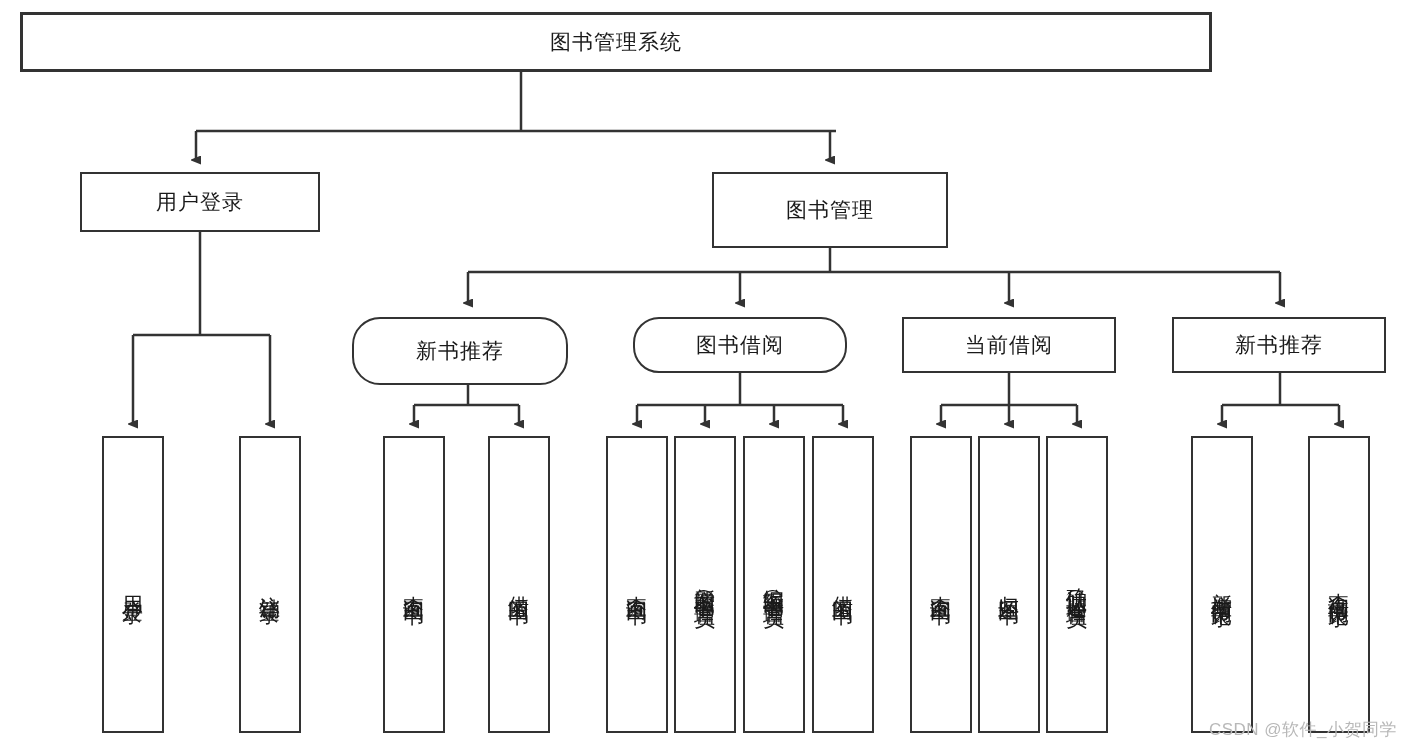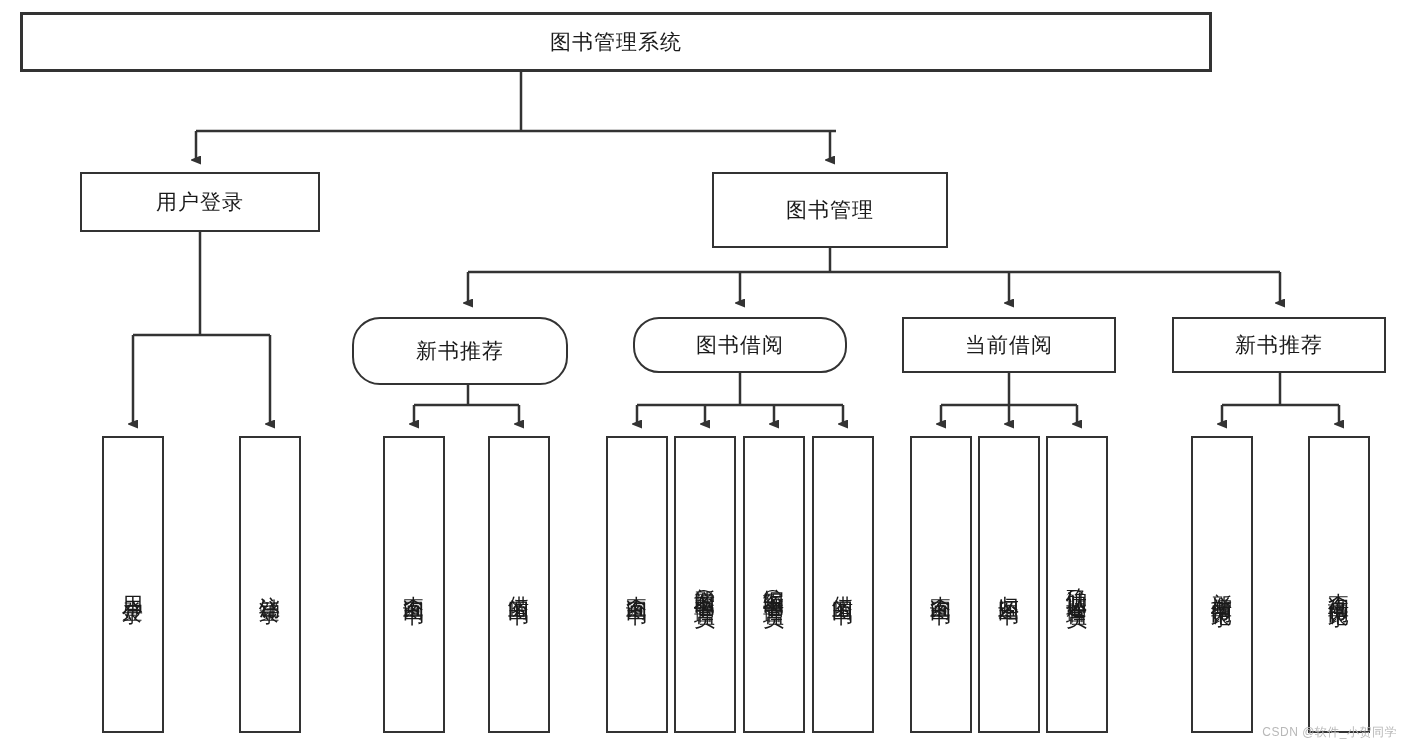--- a/index.html
+++ b/index.html
@@ -53,21 +53,21 @@
     text-orientation: upright;
     font-size: 21px;
     letter-spacing: 3px;
     line-height: 1.1;
     white-space: nowrap;
   }
   #watermark {
     position: absolute;
     right: 8px;
     bottom: 6px;
-    font-size: 12px;
+    font-size: 17px;
     color: #b8b8b8;
     letter-spacing: 0.5px;
     white-space: nowrap;
   }
 </style>
 </head>
 <body>
 
 <div id="canvas">
 

